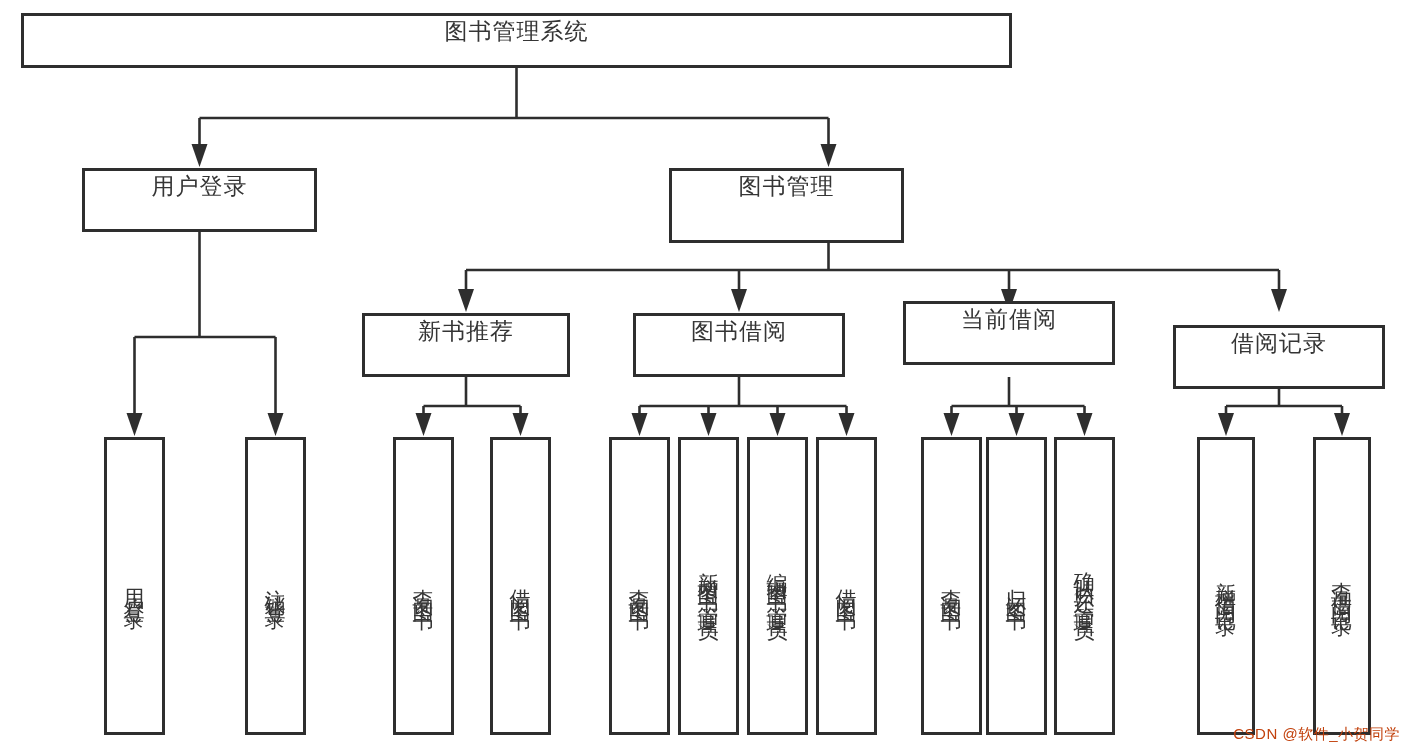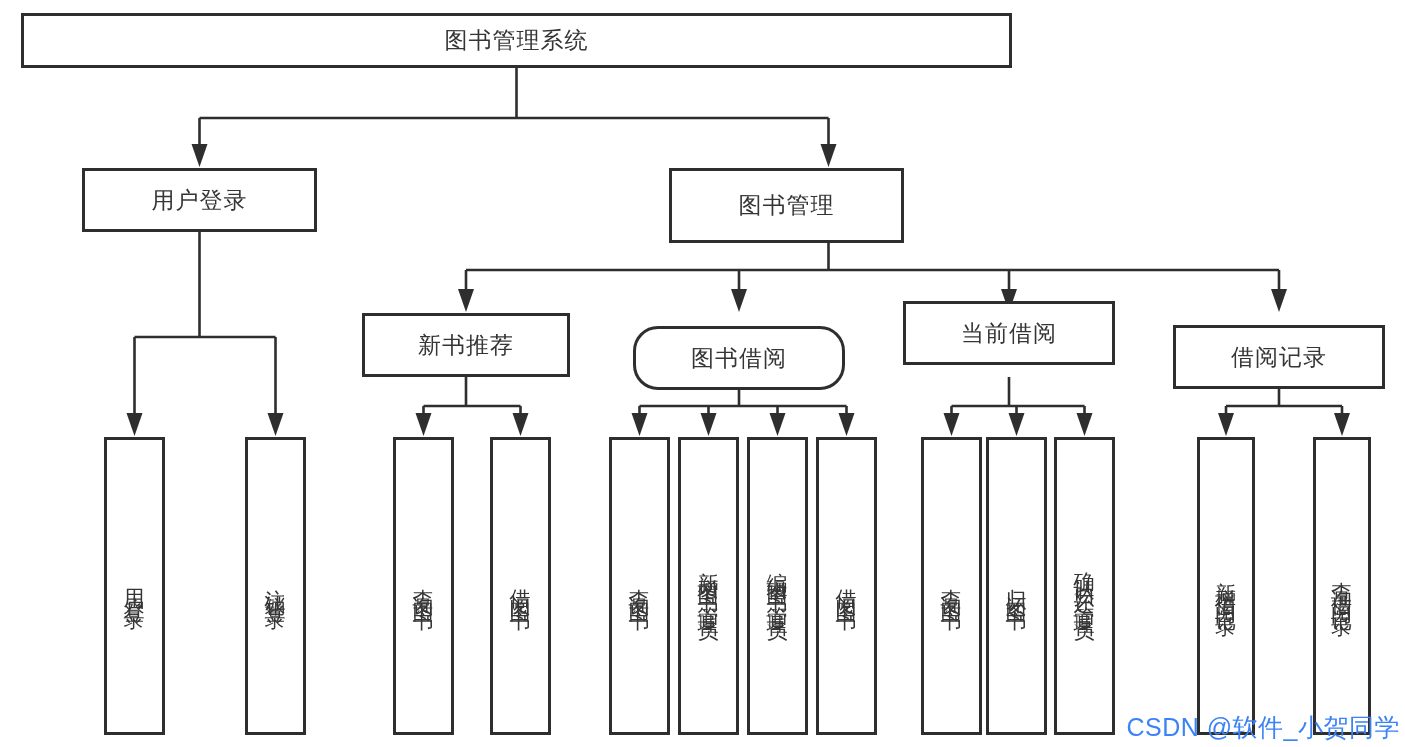--- a/index.html
+++ b/index.html
@@ -11,21 +11,21 @@
     overflow:hidden;
   }
   .connector-layer{
     position:absolute;left:0;top:0;width:1405px;height:747px;
   }
   .node{
     position:absolute;
     box-sizing:border-box;
     border:3px solid #2e2e2e;
     background:#ffffff;
-    display:flex;align-items:center;justify-content:center;
+    display:flex;justify-content:center;
     color:#353535;
     font-size:23px;
     letter-spacing:1px;
     z-index:2;
   }
   .leaf{
     position:absolute;
     box-sizing:border-box;
     border:3px solid #2e2e2e;
     background:#ffffff;
@@ -41,35 +41,35 @@
     line-height:1;
     white-space:nowrap;
   }
   
   .n-root{left:21px;top:13px;width:991px;height:55px;}
   
   .n-user-login{left:82px;top:168px;width:235px;height:64px;}
   .n-book-mgmt{left:669px;top:168px;width:235px;height:75px;}
   
   .n-new-book{left:362px;top:313px;width:208px;height:64px;}
-  .n-borrowing{left:633px;top:326px;width:212px;height:64px;border-radius:25px;}
+  .n-borrowing{left:633px;top:313px;width:212px;height:64px;}
   .n-current{left:903px;top:301px;width:212px;height:64px;}
   .n-records{left:1173px;top:313px;width:212px;height:64px;margin-top:12px;}
   
   .lf{top:437px;height:298px;width:61px;}
   .lf-1a{left:104px;} .lf-1b{left:245px;}
   .lf-2a{left:393px;} .lf-2b{left:490px;}
   .lf-3a{left:609px;} .lf-3b{left:678px;} .lf-3c{left:747px;} .lf-3d{left:816px;}
   .lf-4a{left:921px;} .lf-4b{left:986px;} .lf-4c{left:1054px;}
   .lf-5a{left:1197px;width:58px;} .lf-5b{left:1313px;width:58px;}
   .watermark{
     position:absolute;
     right:5px;bottom:3px;
-    color:#3b82f6;
-    font-size:25px;
+    color:#c2410c;
+    font-size:15px;
     z-index:3;
     letter-spacing:0.5px;
   }
 </style>
 </head>
 <body>
 
 <div class="canvas">
 
   <svg class="connector-layer" width="1405" height="747" viewBox="0 0 1405 747" fill="none" xmlns="http://www.w3.org/2000/svg">

